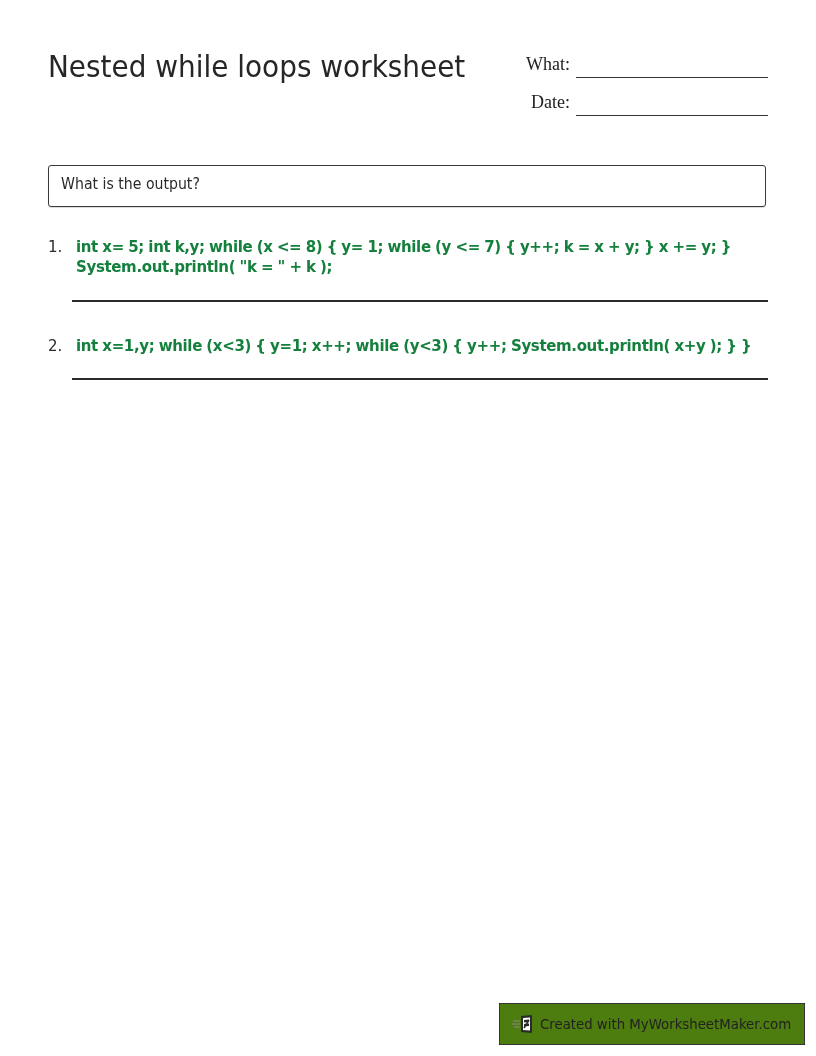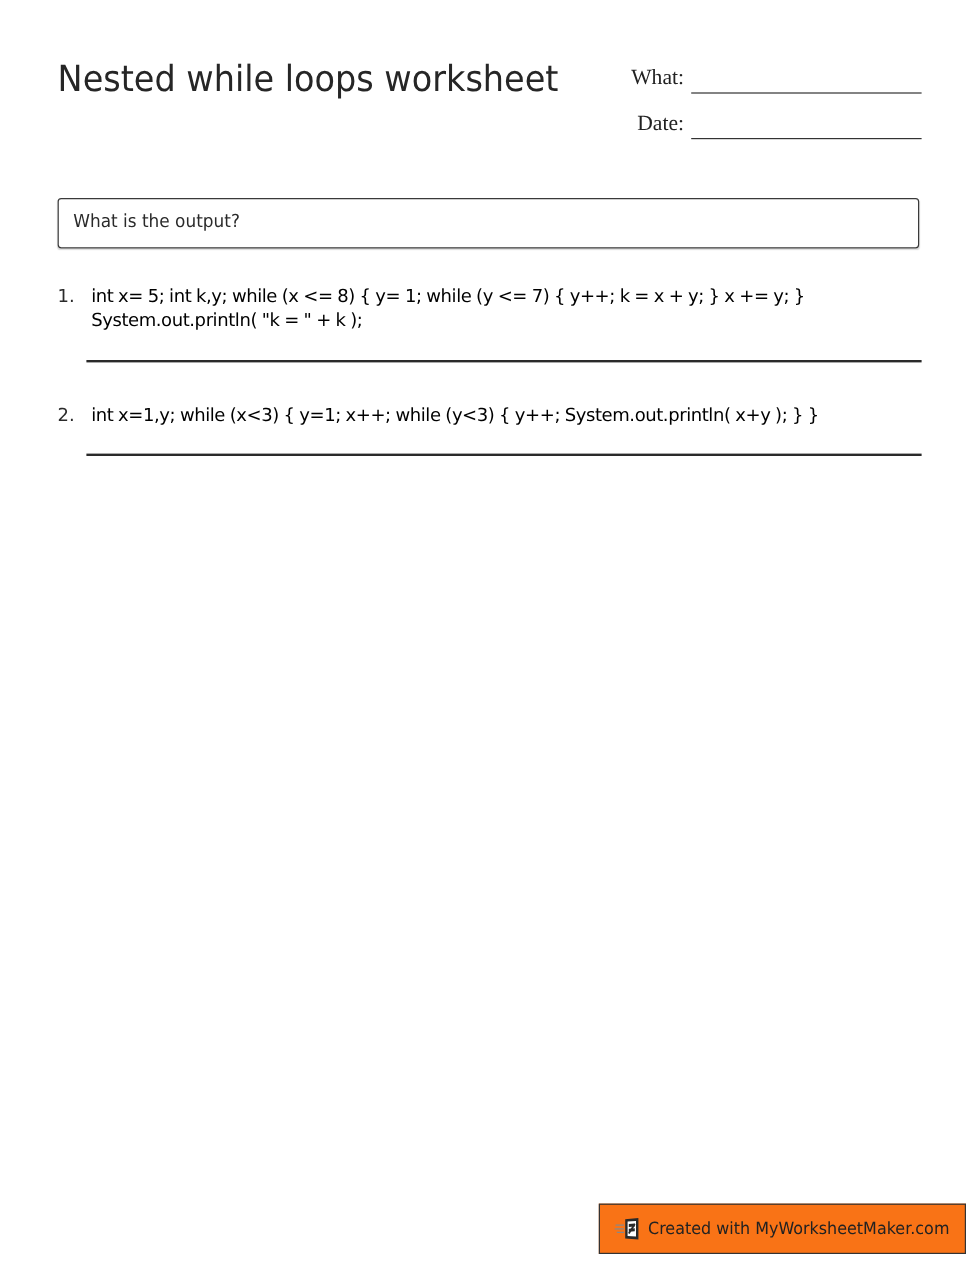--- a/index.html
+++ b/index.html
@@ -85,41 +85,42 @@
       font-size: 15px;
       color: #2a2a2a;
       line-height: 20px;
     }
     .q-text {
       position: absolute;
       left: 28px;
       top: 0;
       width: 694px;
       font-size: 15px;
-      color: #000000;
+      color: #15803d;
       line-height: 20px;
       letter-spacing: -0.35px;
       word-spacing: -0.5px;
+      font-weight: bold;
     }
     .answer-line {
       position: absolute;
       left: 72px;
       width: 696px;
       height: 0;
       border-top: 2.5px solid #2a2a2a;
     }
     .footer-badge {
       position: absolute;
       left: 499px;
       top: 1003px;
       width: 306px;
       height: 42px;
       border: 1.5px solid #333333;
       box-sizing: border-box;
-      background: #f97316;
+      background: #4d7c0f;
     }
     .footer-icon {
       position: absolute;
       left: 12px;
       top: 10px;
       width: 24px;
       height: 20px;
     }
     .footer-text {
       position: absolute;

